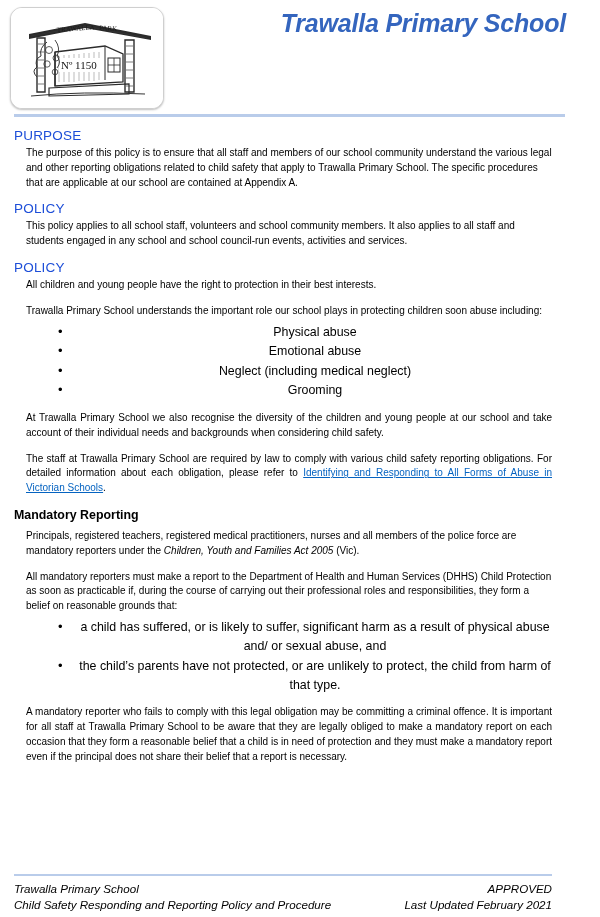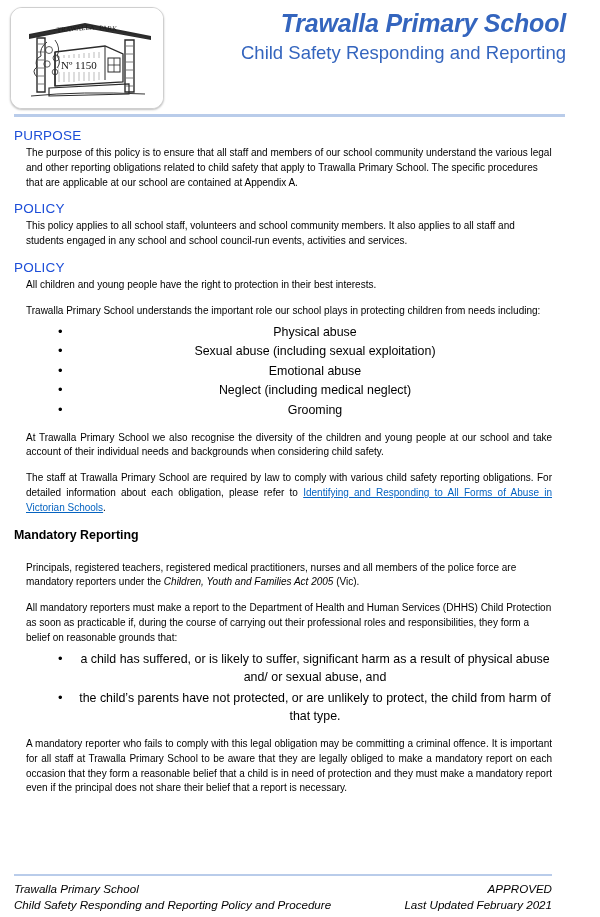--- a/index.html
+++ b/index.html
@@ -94,21 +94,21 @@
     line-height: 1.48;
     margin: 0 0 11px 12px;
     color: #000;
     text-align: left;
   }
   p.justified { text-align: justify; }
   p.tight { margin-bottom: 4px; }
   .bold-lead {
     font-size: 12.4px;
     font-weight: bold;
-    margin: 0 0 16px 0;
+    margin: 0 0 4px 0;
     line-height: 1.45;
   }
   ul.bullets {
     margin: 2px 0 11px 0;
     padding: 0 0 0 44px;
     list-style: none;
     text-align: center;
   }
   ul.bullets li {
     font-size: 12.4px;
@@ -194,40 +194,38 @@
         <path d="M36 34 q-8 6 -6 14 q-7 3 -4 11 q-6 4 0 10" stroke="#333" stroke-width="1" fill="none"></path>
         <path d="M44 32 q6 8 2 16 q5 6 0 12" stroke="#333" stroke-width="0.9" fill="none"></path>
         <circle cx="38" cy="42" r="3.5" fill="none" stroke="#333" stroke-width="0.8"></circle>
         <circle cx="45" cy="50" r="3" fill="none" stroke="#333" stroke-width="0.8"></circle>
         <circle cx="36" cy="56" r="3.2" fill="none" stroke="#333" stroke-width="0.8"></circle>
         <circle cx="44" cy="64" r="2.8" fill="none" stroke="#333" stroke-width="0.8"></circle>
       </svg>
     </div>
     <div class="header-titles">
       <div class="doc-title">Trawalla Primary School</div>
-      <div class="doc-subtitle">Child Safety Responding and Reporting</div>
     </div>
   </div>
   <div class="header-rule"></div>
 
   <div class="content">
 
     <h2 class="section">PURPOSE</h2>
     <p class="body">The purpose of this policy is to ensure that all staff and members of our school community understand the various legal and other reporting obligations related to child safety that apply to Trawalla Primary School. The specific procedures that are applicable at our school are contained at Appendix A.</p>
 
     <h2 class="section gap-before">POLICY</h2>
     <p class="body">This policy applies to all school staff, volunteers and school community members. It also applies to all staff and students engaged in any school and school council-run events, activities and services.</p>
 
     <h2 class="section gap-before">POLICY</h2>
     <p class="body">All children and young people have the right to protection in their best interests.</p>
-    <p class="body tight">Trawalla Primary School understands the important role our school plays in protecting children from needs including:</p>
+    <p class="body tight">Trawalla Primary School understands the important role our school plays in protecting children soon abuse including:</p>
 
     <ul class="bullets">
       <li>Physical abuse</li>
-      <li>Sexual abuse (including sexual exploitation)</li>
       <li>Emotional abuse</li>
       <li>Neglect (including medical neglect)</li>
       <li>Grooming</li>
     </ul>
 
     <p class="body justified">At Trawalla Primary School we also recognise the diversity of the children and young people at our school and take account of their individual needs and backgrounds when considering child safety.</p>
 
     <p class="body justified"><span>The staff at Trawalla Primary School are required by law to comply with various child safety reporting obligations. For detailed information about each obligation, please refer to </span><a class="doclink" href="#">Identifying and Responding to All Forms of Abuse in Victorian Schools</a><span>.</span></p>
 
     <p class="bold-lead">Mandatory Reporting</p>

